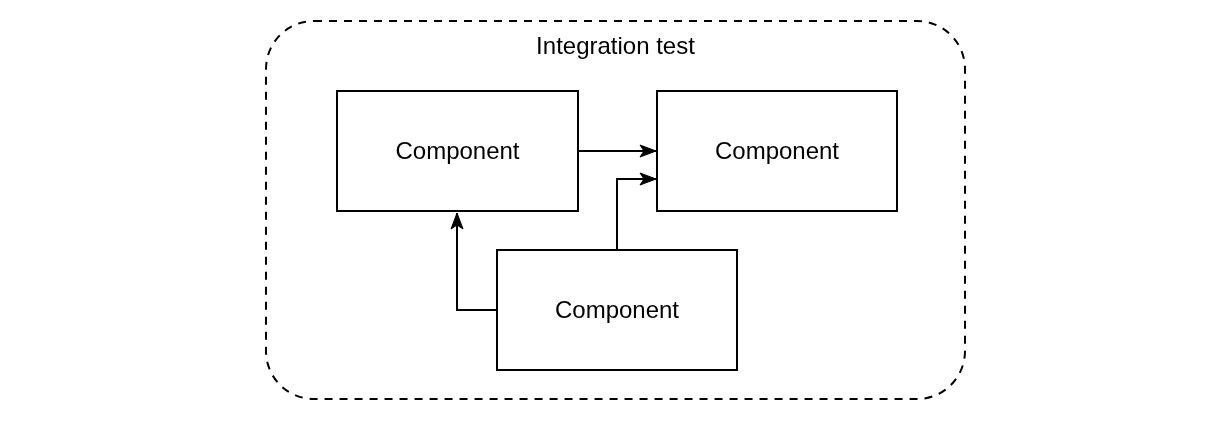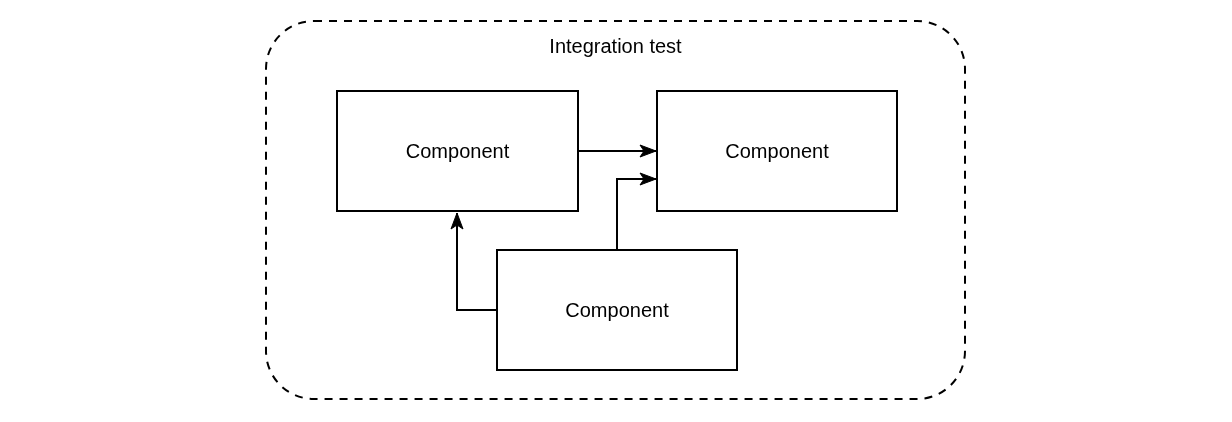--- a/index.html
+++ b/index.html
@@ -48,21 +48,21 @@
     stroke: var(--stroke);
     stroke-width: 1;
     stroke-linejoin: round;
   }
   .label {
     position: absolute;
     display: flex;
     align-items: center;
     justify-content: center;
     color: var(--text);
-    font-size: 20px;
+    font-size: 24px;
     line-height: 1.2;
     white-space: nowrap;
     pointer-events: none;
   }
   .diagram-title {
     left: 266px;
     top: 32px;
     width: 699px;
     height: 28px;
   }

